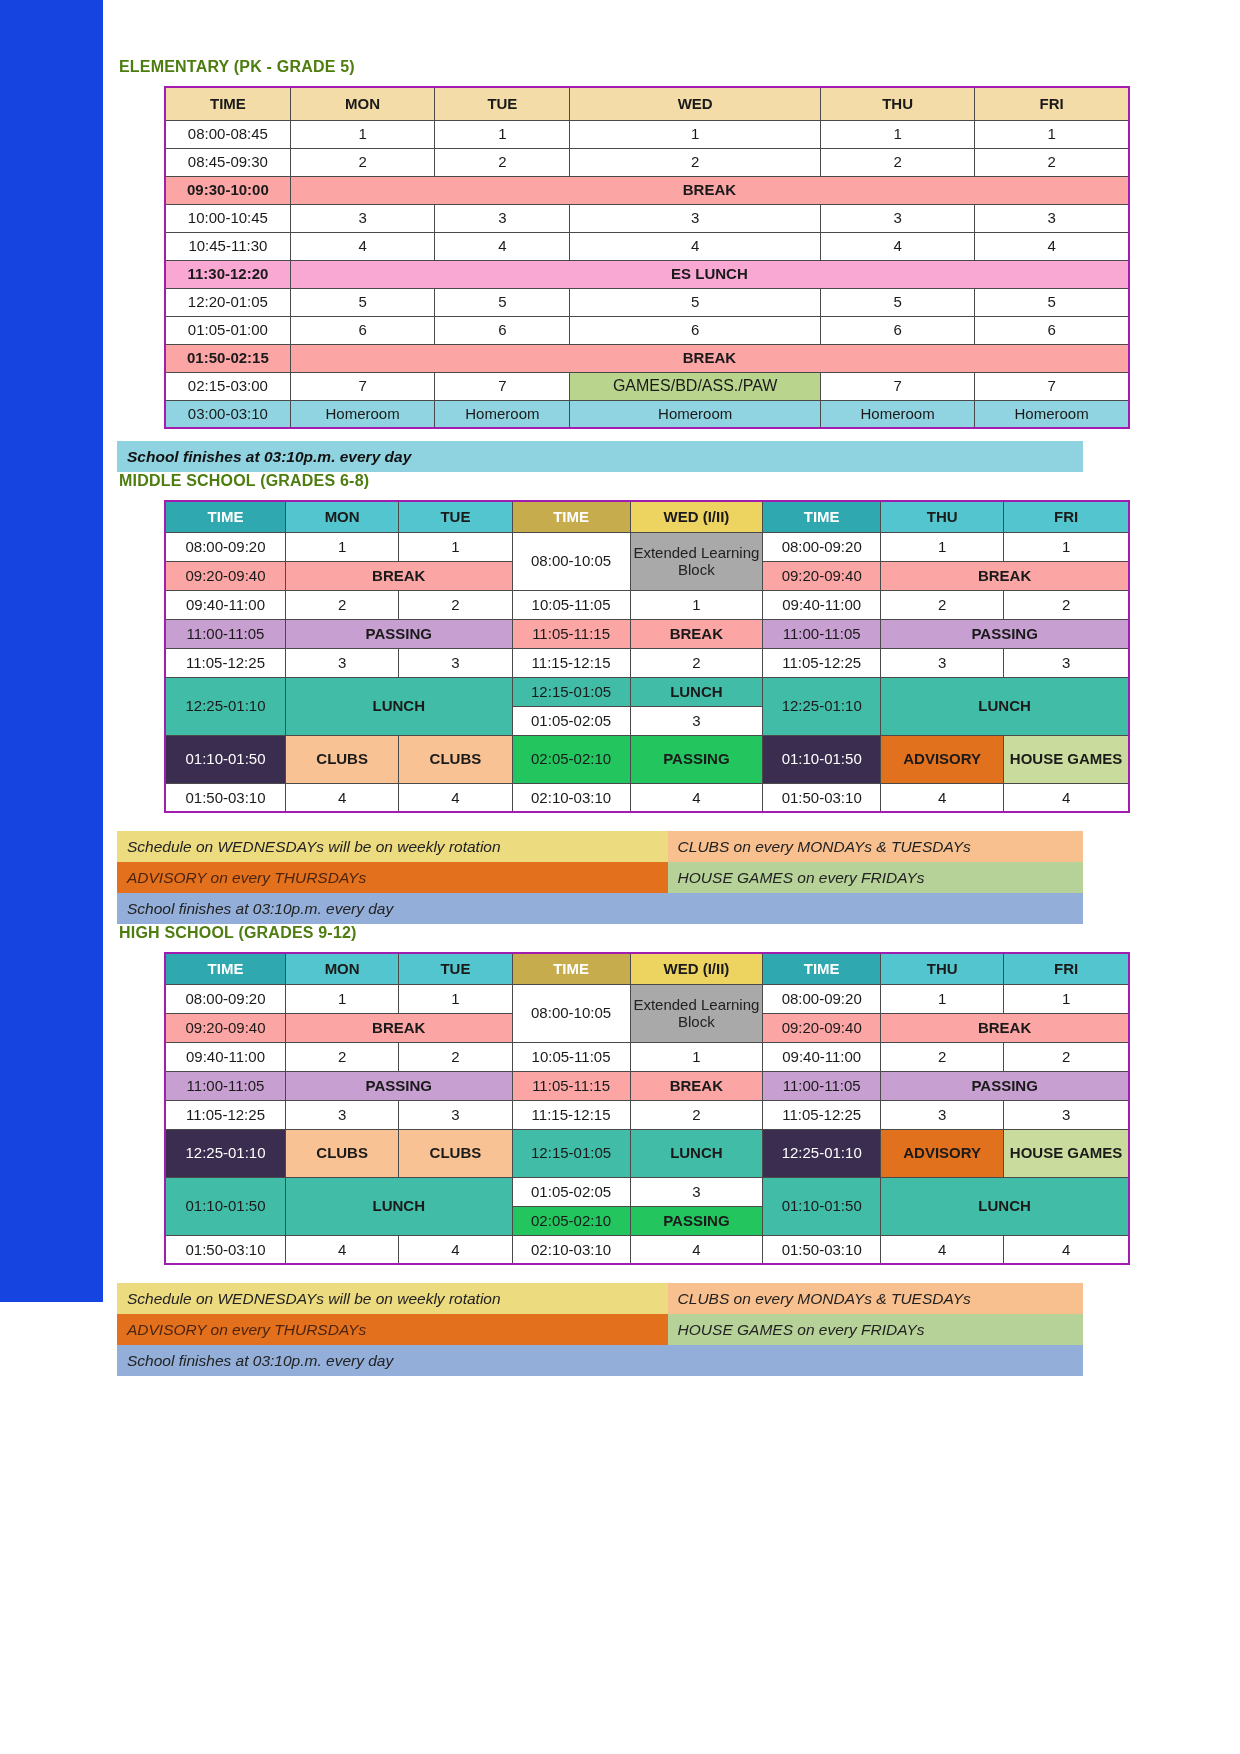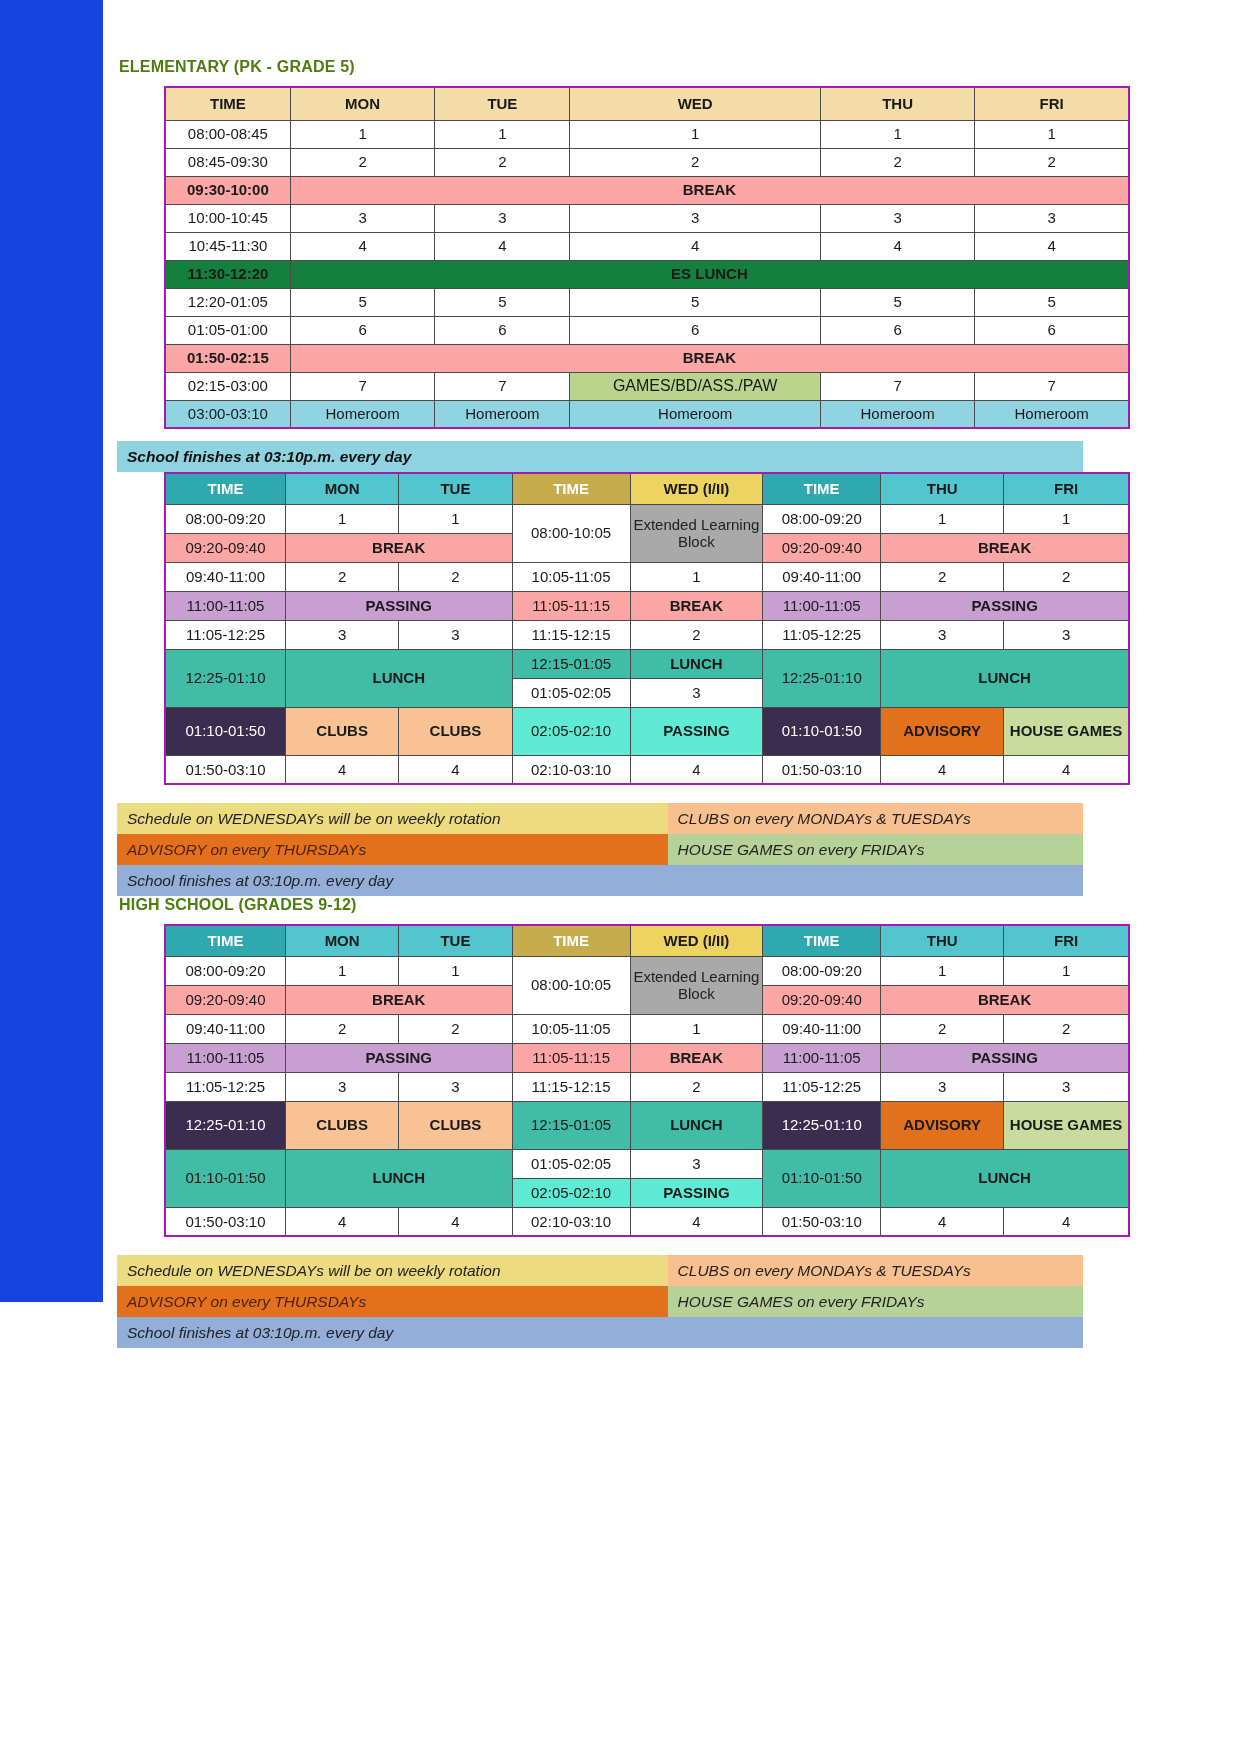--- a/index.html
+++ b/index.html
@@ -23,26 +23,26 @@
   tr.h48{height:48px !important}
   .b{font-weight:bold}
 
   th.tan{background:#F3DCA8}
   th.tealD{background:#2FA8B0;color:#fff}
   th.teal{background:#52C5CE}
   th.gold{background:#C7AC4E;color:#fff}
   th.yellow{background:#EDD35F}
 
   td.green{background:#fca5a5}
-  td.eslunch{background:#15803d}
+  td.eslunch{background:#f9a8d4}
   td.lunch{background:#40BCA7}
   td.cyan{background:#90D4E1}
   td.gcell{background:#B9D48D;font-size:16px}
   td.purple{background:#C79FD1}
-  td.lpurple{background:#5eead4}
+  td.lpurple{background:#22c55e}
   td.dark{background:#3B2D4F;color:#fff}
   td.peach{background:#F8C294}
   td.orange{background:#E2711E}
   td.hgreen{background:#C9DC9E}
   td.gray{background:#A9A9A9;font-size:15px;color:#222}
 
   .notes{margin-top:12px}
   .notes-tight{margin-top:18px}
   .note{display:flex;align-items:center;padding:0 10px;height:31px;
         font-style:italic;font-size:15.5px;color:#222;box-sizing:border-box;}
@@ -162,20 +162,21 @@
       <td class="cyan">Homeroom</td>
       <td class="cyan">Homeroom</td>
     </tr>
   </tbody>
     </table>
 
   <div class="notes">
     <div class="note bold n-cyan gap">School finishes at 03:10p.m. every day</div>
   </div>
 
+  <h2 class="sec-title sec-gap">MIDDLE SCHOOL (GRADES 6-8)</h2>
 
   <table class="sched">
     <colgroup>
       <col style="width:12.5%">
         <col style="width:11.75%">
         <col style="width:11.75%">
       <col style="width:12.25%">
         <col style="width:13.75%">
         <col style="width:12.25%">
       <col style="width:12.75%">

